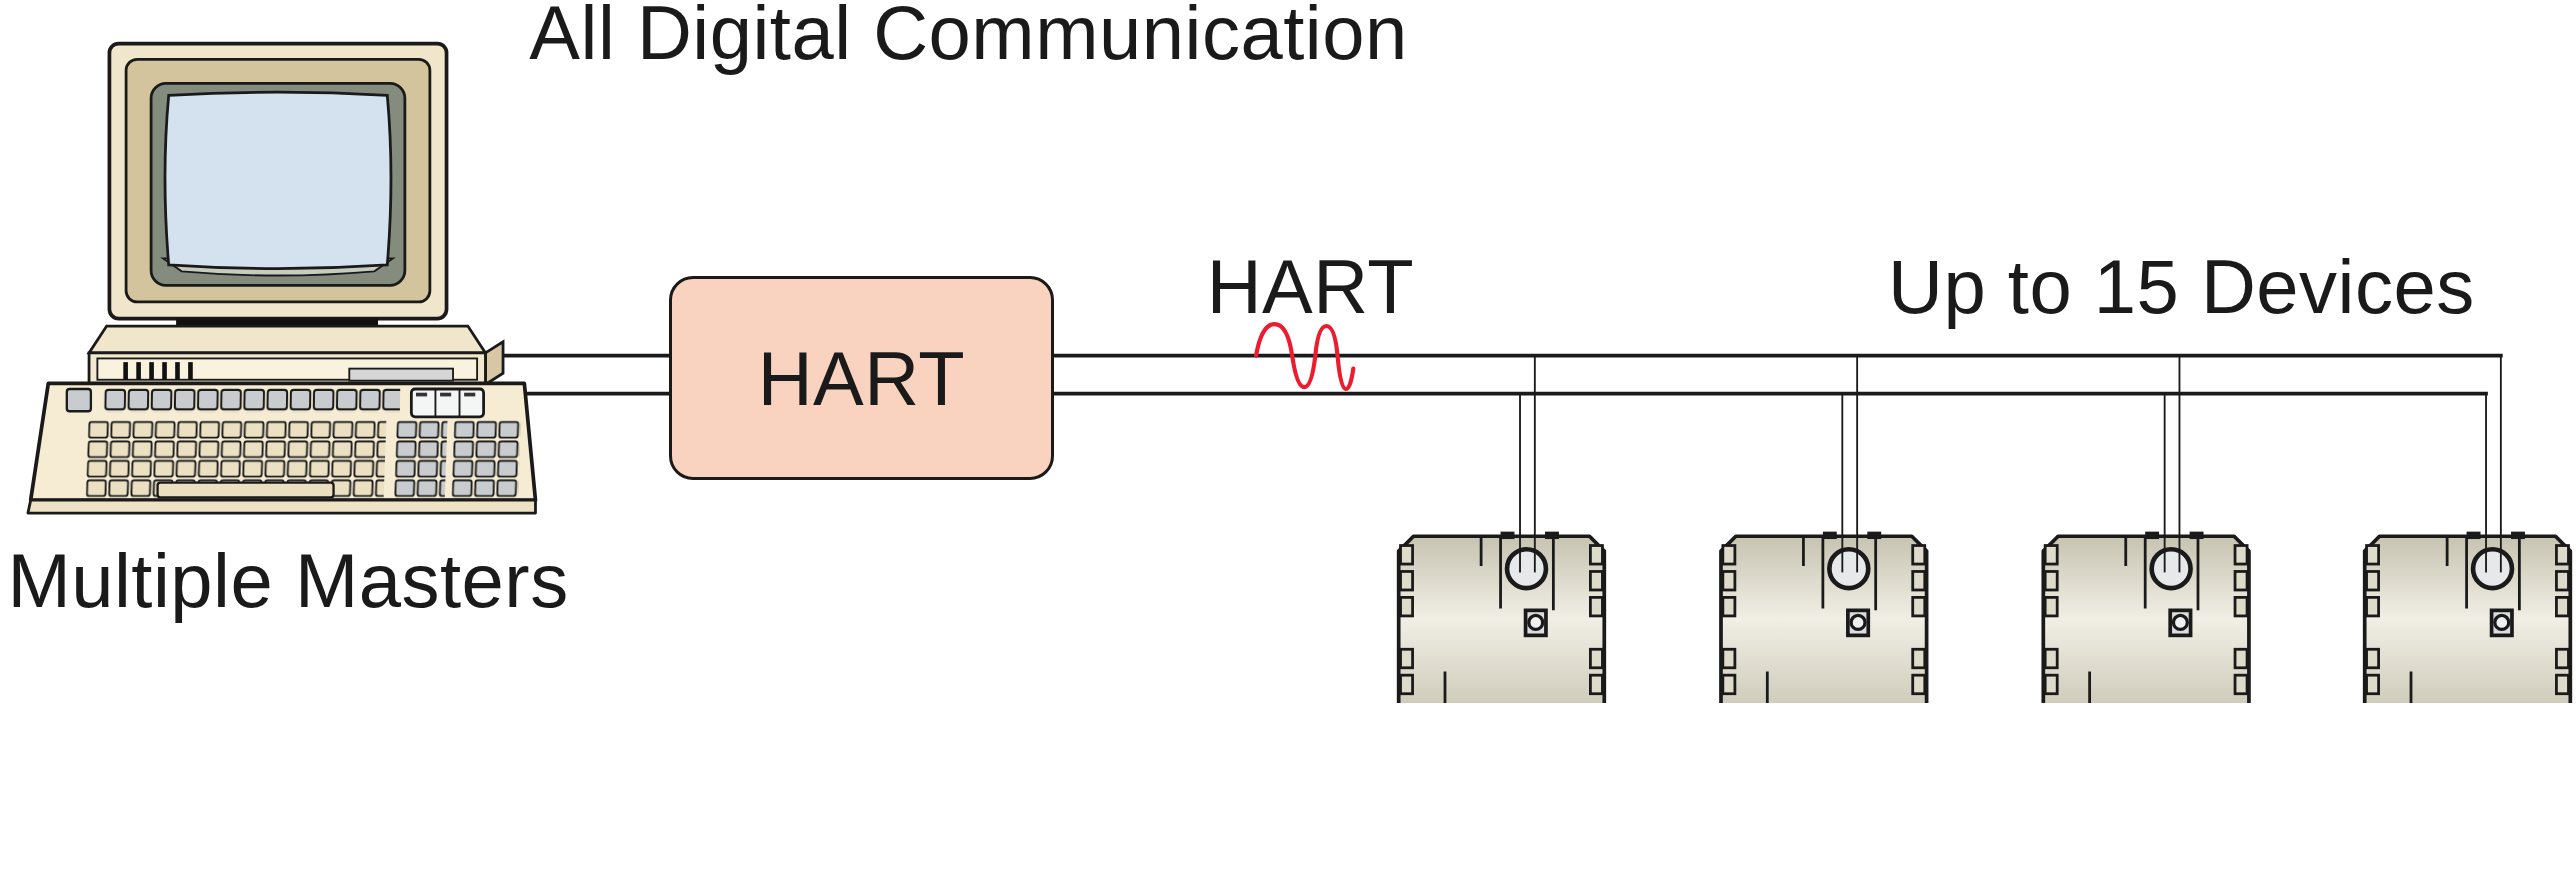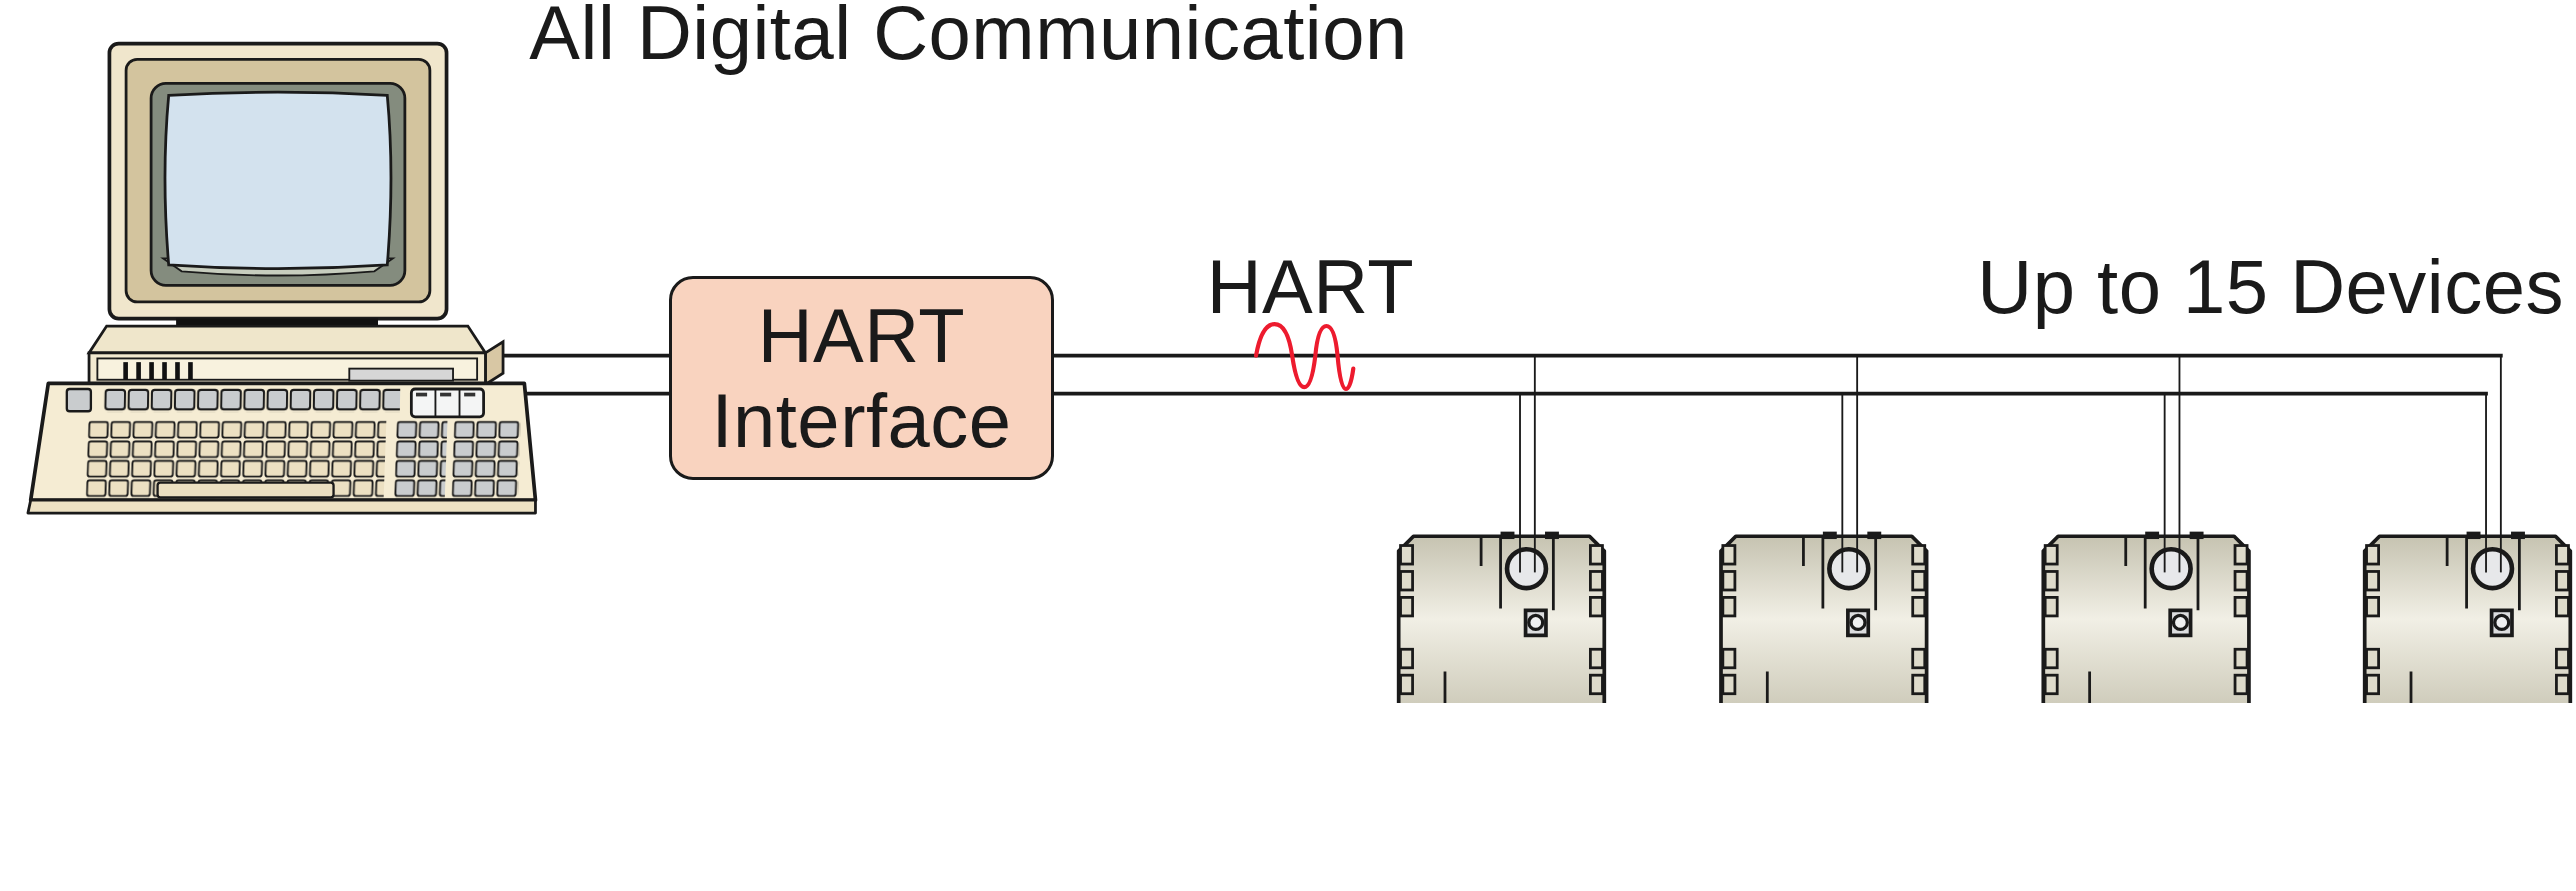--- a/index.html
+++ b/index.html
@@ -8,21 +8,21 @@
     font-family:"Liberation Sans","DejaVu Sans",sans-serif;color:#1a1a1a;
   }
   #artwork{position:absolute;left:0;top:0;width:2576px;height:891px;}
   .label{
     position:absolute;font-size:76px;line-height:83px;letter-spacing:0.5px;
     white-space:nowrap;color:#1a1a1a;
   }
   #diagram-title{left:371px;top:-9.3px;width:1195px;text-align:center;}
   #multiple-masters{left:7.4px;top:539px;}
   #hart-wave-label{left:1167px;top:245px;width:287px;text-align:center;}
-  #devices-caption{left:1888px;top:245px;width:676px;text-align:right;}
+  #devices-caption{left:1888px;top:245px;width:676px;text-align:left;}
   #interface-box{
     position:absolute;left:669px;top:276px;width:385px;height:204px;
     background:var(--interface_box_fill,#F9D3BF);
     border:3.7px solid var(--outline,#1a1a1a);border-radius:24px;
     box-sizing:border-box;display:flex;flex-direction:column;
     align-items:center;justify-content:center;
     font-size:76px;line-height:85px;letter-spacing:0.5px;text-align:center;
   }
   .wire{stroke:var(--outline,#1a1a1a);}
   .wave{stroke:var(--hart_wave,#ED1B2E);}
@@ -192,24 +192,24 @@
         <line x1="2353" y1="384" x2="2353" y2="618"></line>
       <line x1="2684" y1="425" x2="2684" y2="618"></line>
         <line x1="2700" y1="384" x2="2700" y2="618"></line>
     </g>
   </svg>
 
   <div class="label" id="diagram-title">
     <div>All Digital Communication</div>
   </div>
 
+  <div class="label" id="multiple-masters">Multiple Masters</div>
 
   <div id="interface-box">
     <div>HART</div>
-    <div>Interface</div>
   </div>
 
   <div class="label" id="hart-wave-label">HART</div>
 
   <div class="label" id="devices-caption">Up to 15 Devices</div>
 
 </div>
 
 
 </body></html>

